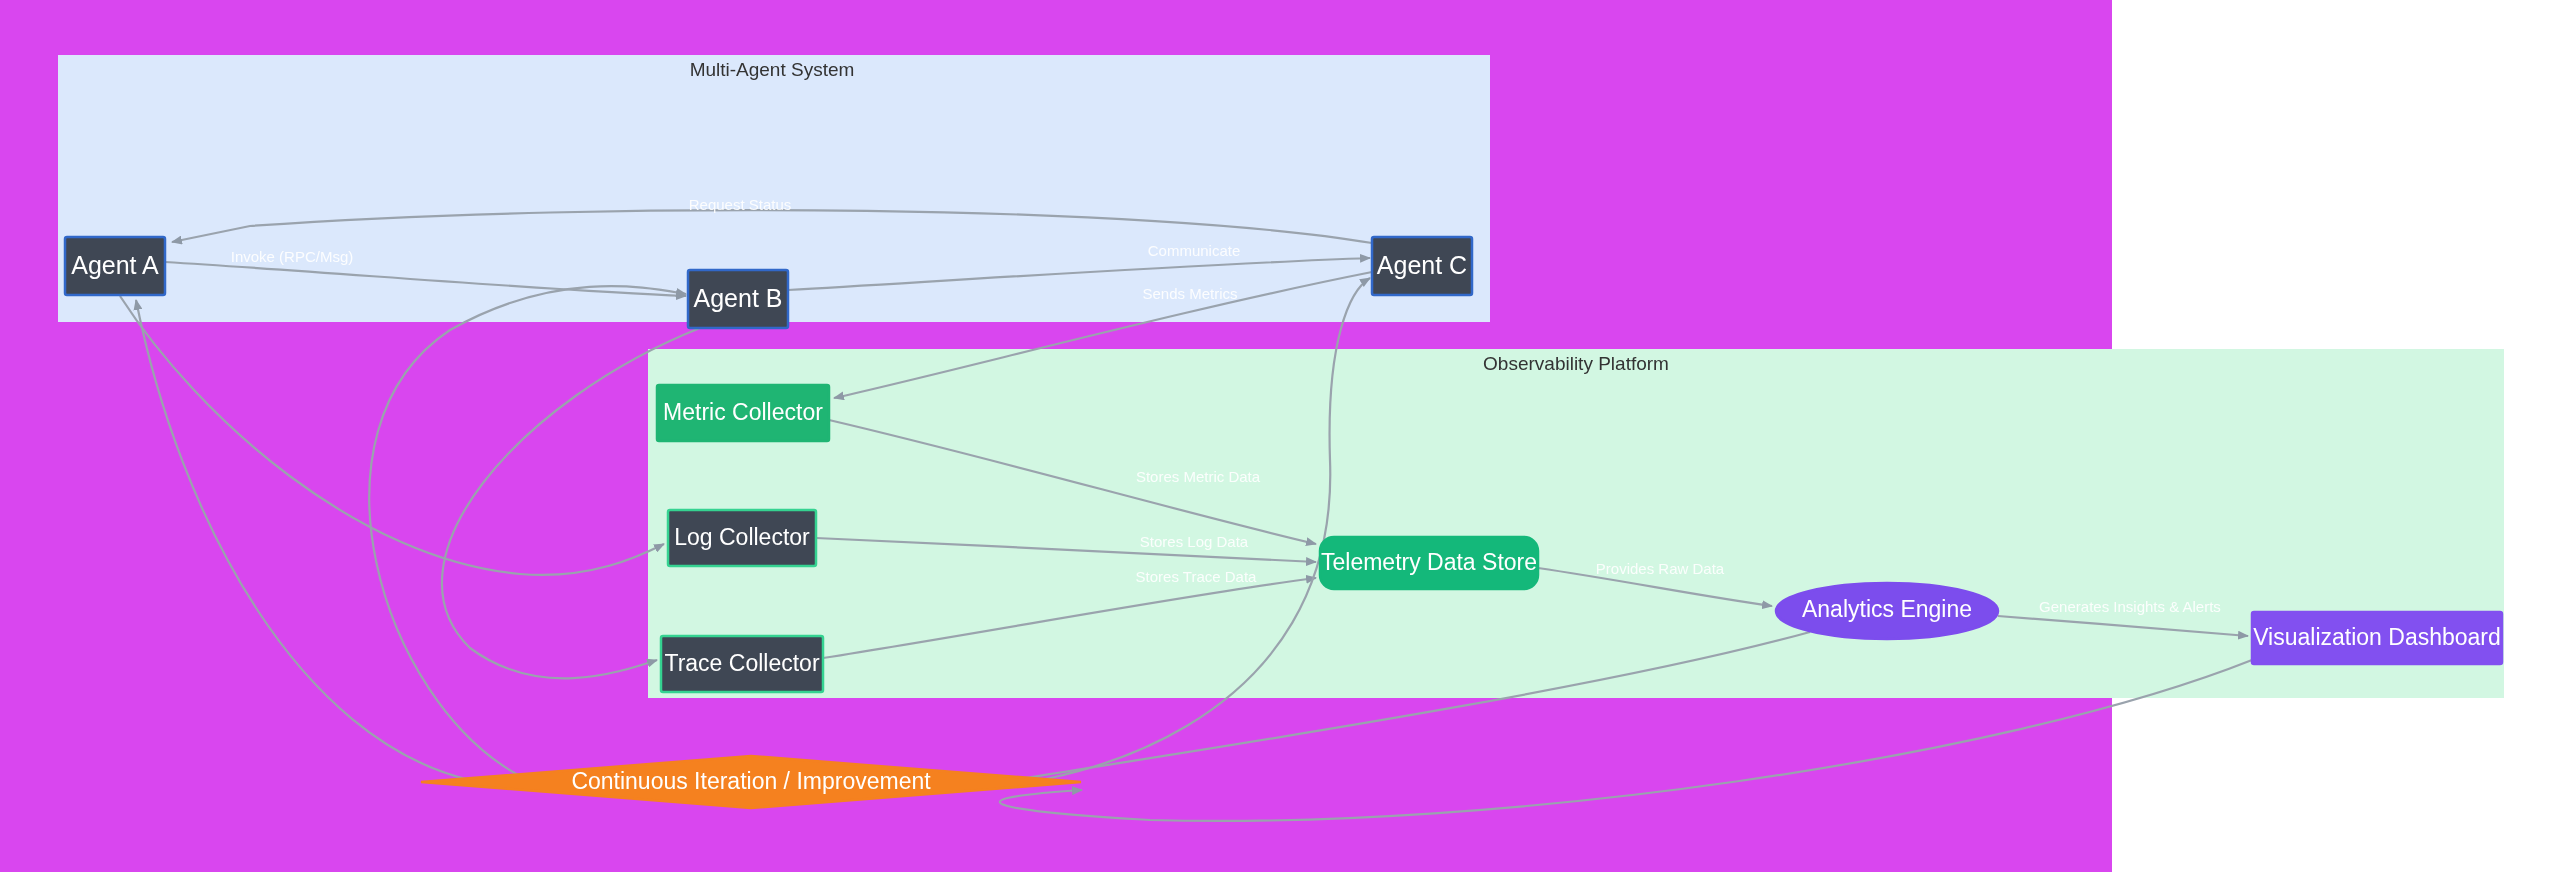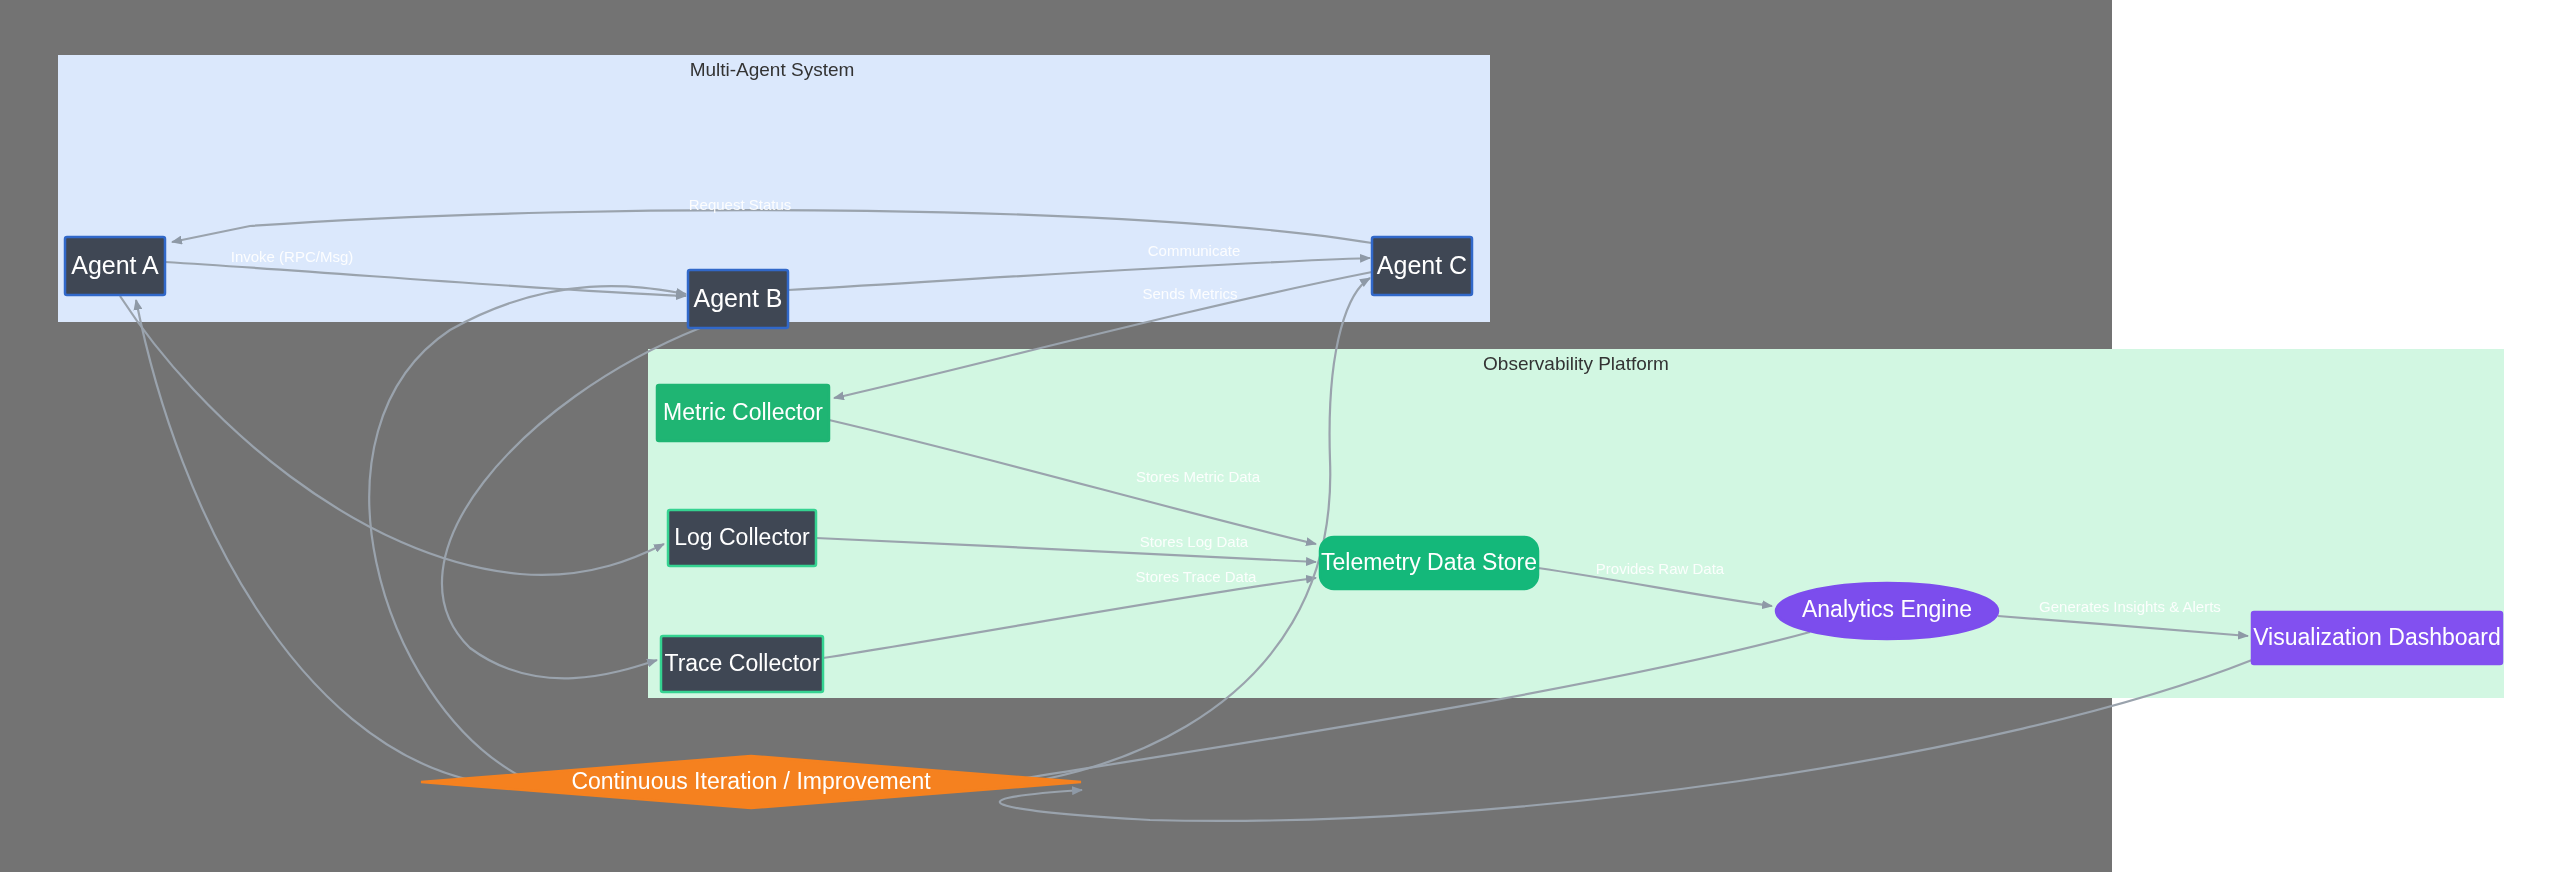--- a/index.html
+++ b/index.html
@@ -8,21 +8,21 @@
     background: #ffffff;
     width: 2560px;
     height: 872px;
     overflow: hidden;
     font-family: "Liberation Sans", sans-serif;
   }
   #diagram-root {
     position: relative;
     width: 2112px;
     height: 872px;
-    background: #737373;
+    background: #d946ef;
   }
   svg.diagram-canvas {
     position: absolute;
     top: 0; left: 0;
     width: 2560px;
     height: 872px;
   }
   .cluster-rect { stroke: none; }
   .cluster-title {
     font-family: "Liberation Sans", sans-serif;

